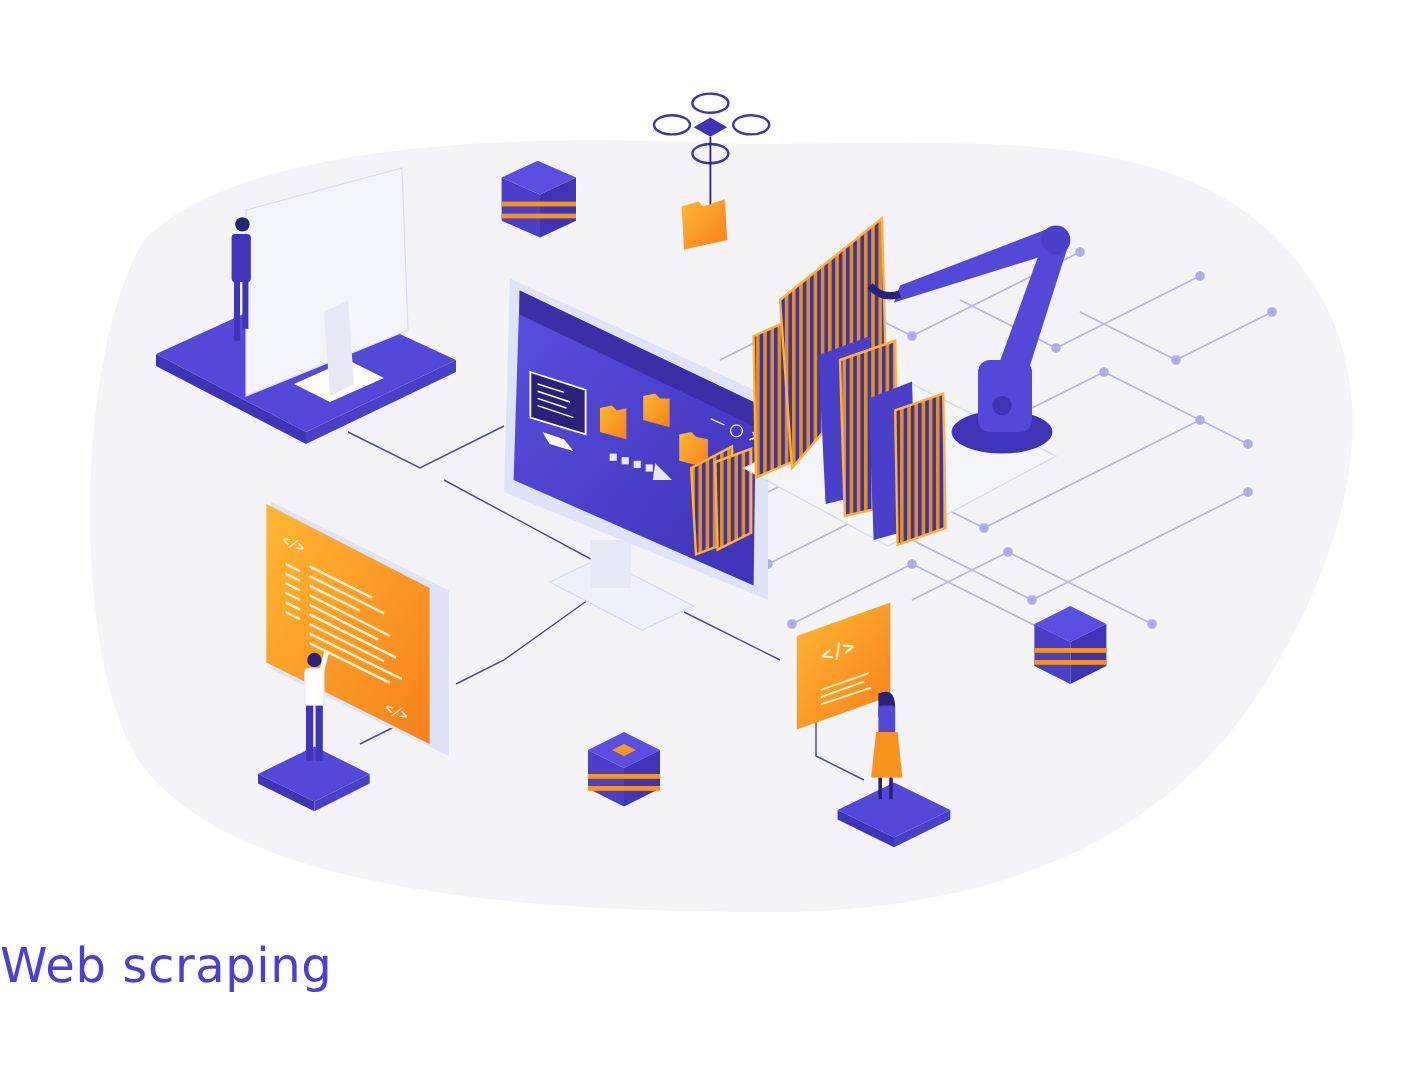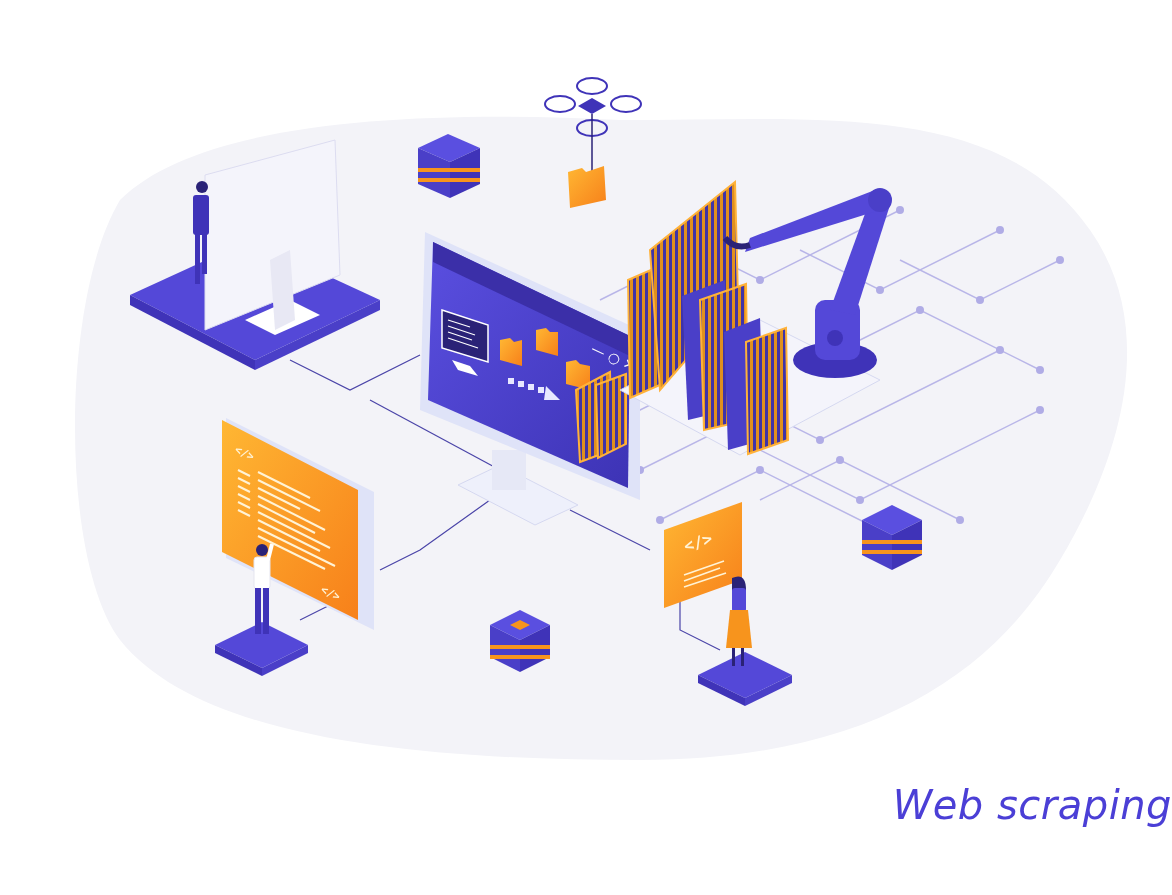--- a/index.html
+++ b/index.html
@@ -1,20 +1,20 @@
 <!DOCTYPE html>
 <html><head>
 <meta charset="utf-8">
 <style>
   html, body { margin: 0; padding: 0; background: #ffffff; }
   body { width: 1172px; height: 895px; overflow: hidden; position: relative; font-family: "DejaVu Sans", sans-serif; }
   #scene { position: absolute; left: 0; top: 0; width: 1172px; height: 895px; }
   .title {
-    position: absolute; left: 0; width: 1172px; top: 782px; text-align: right;
-    font-family: "DejaVu Sans", sans-serif; font-size: 40px; color: #4b3fd6; letter-spacing: 0.5px; font-style: italic;
+    position: absolute; left: 0; width: 1172px; top: 782px; text-align: left;
+    font-family: "DejaVu Sans", sans-serif; font-size: 40px; color: #4b3fd6; letter-spacing: 0.5px;
   }
 </style>
 </head>
 <body>
 
 <svg id="scene" viewBox="0 0 1172 895" xmlns="http://www.w3.org/2000/svg">
   <defs>
     <linearGradient id="screenGrad" x1="0" y1="0" x2="1" y2="1">
       <stop offset="0" stop-color="#5a4fe0"></stop>
       <stop offset="1" stop-color="#3d33b5"></stop>

